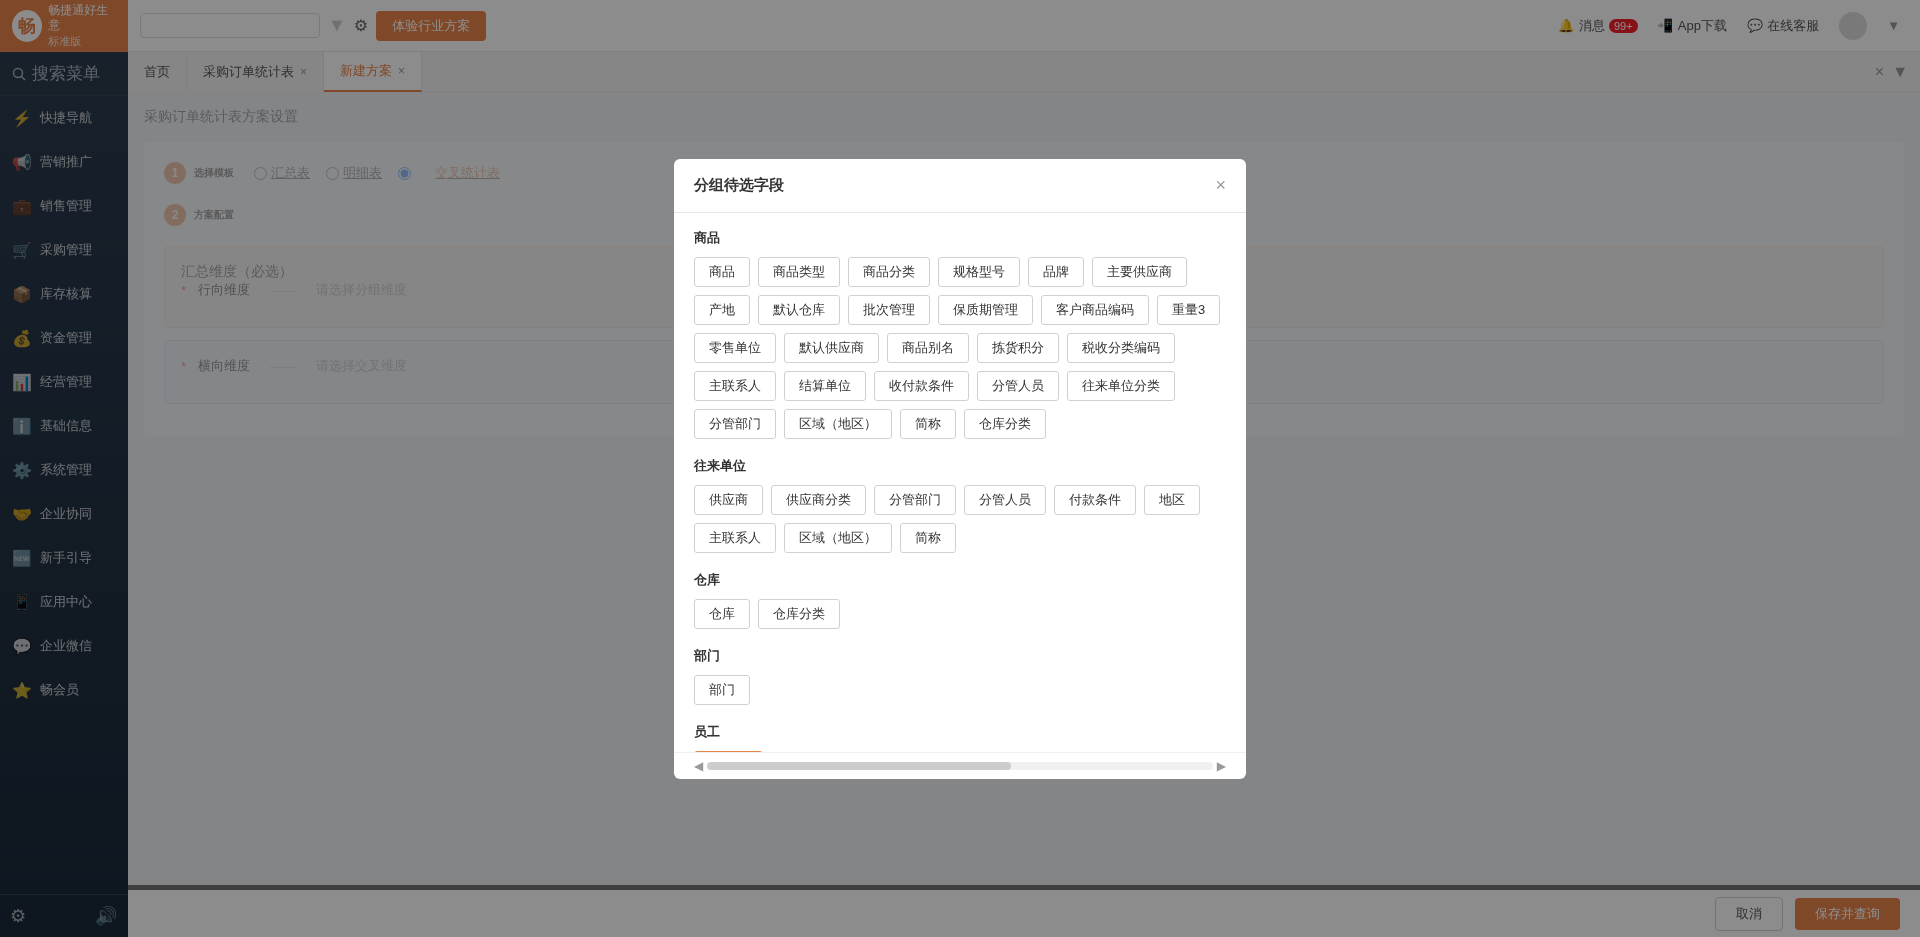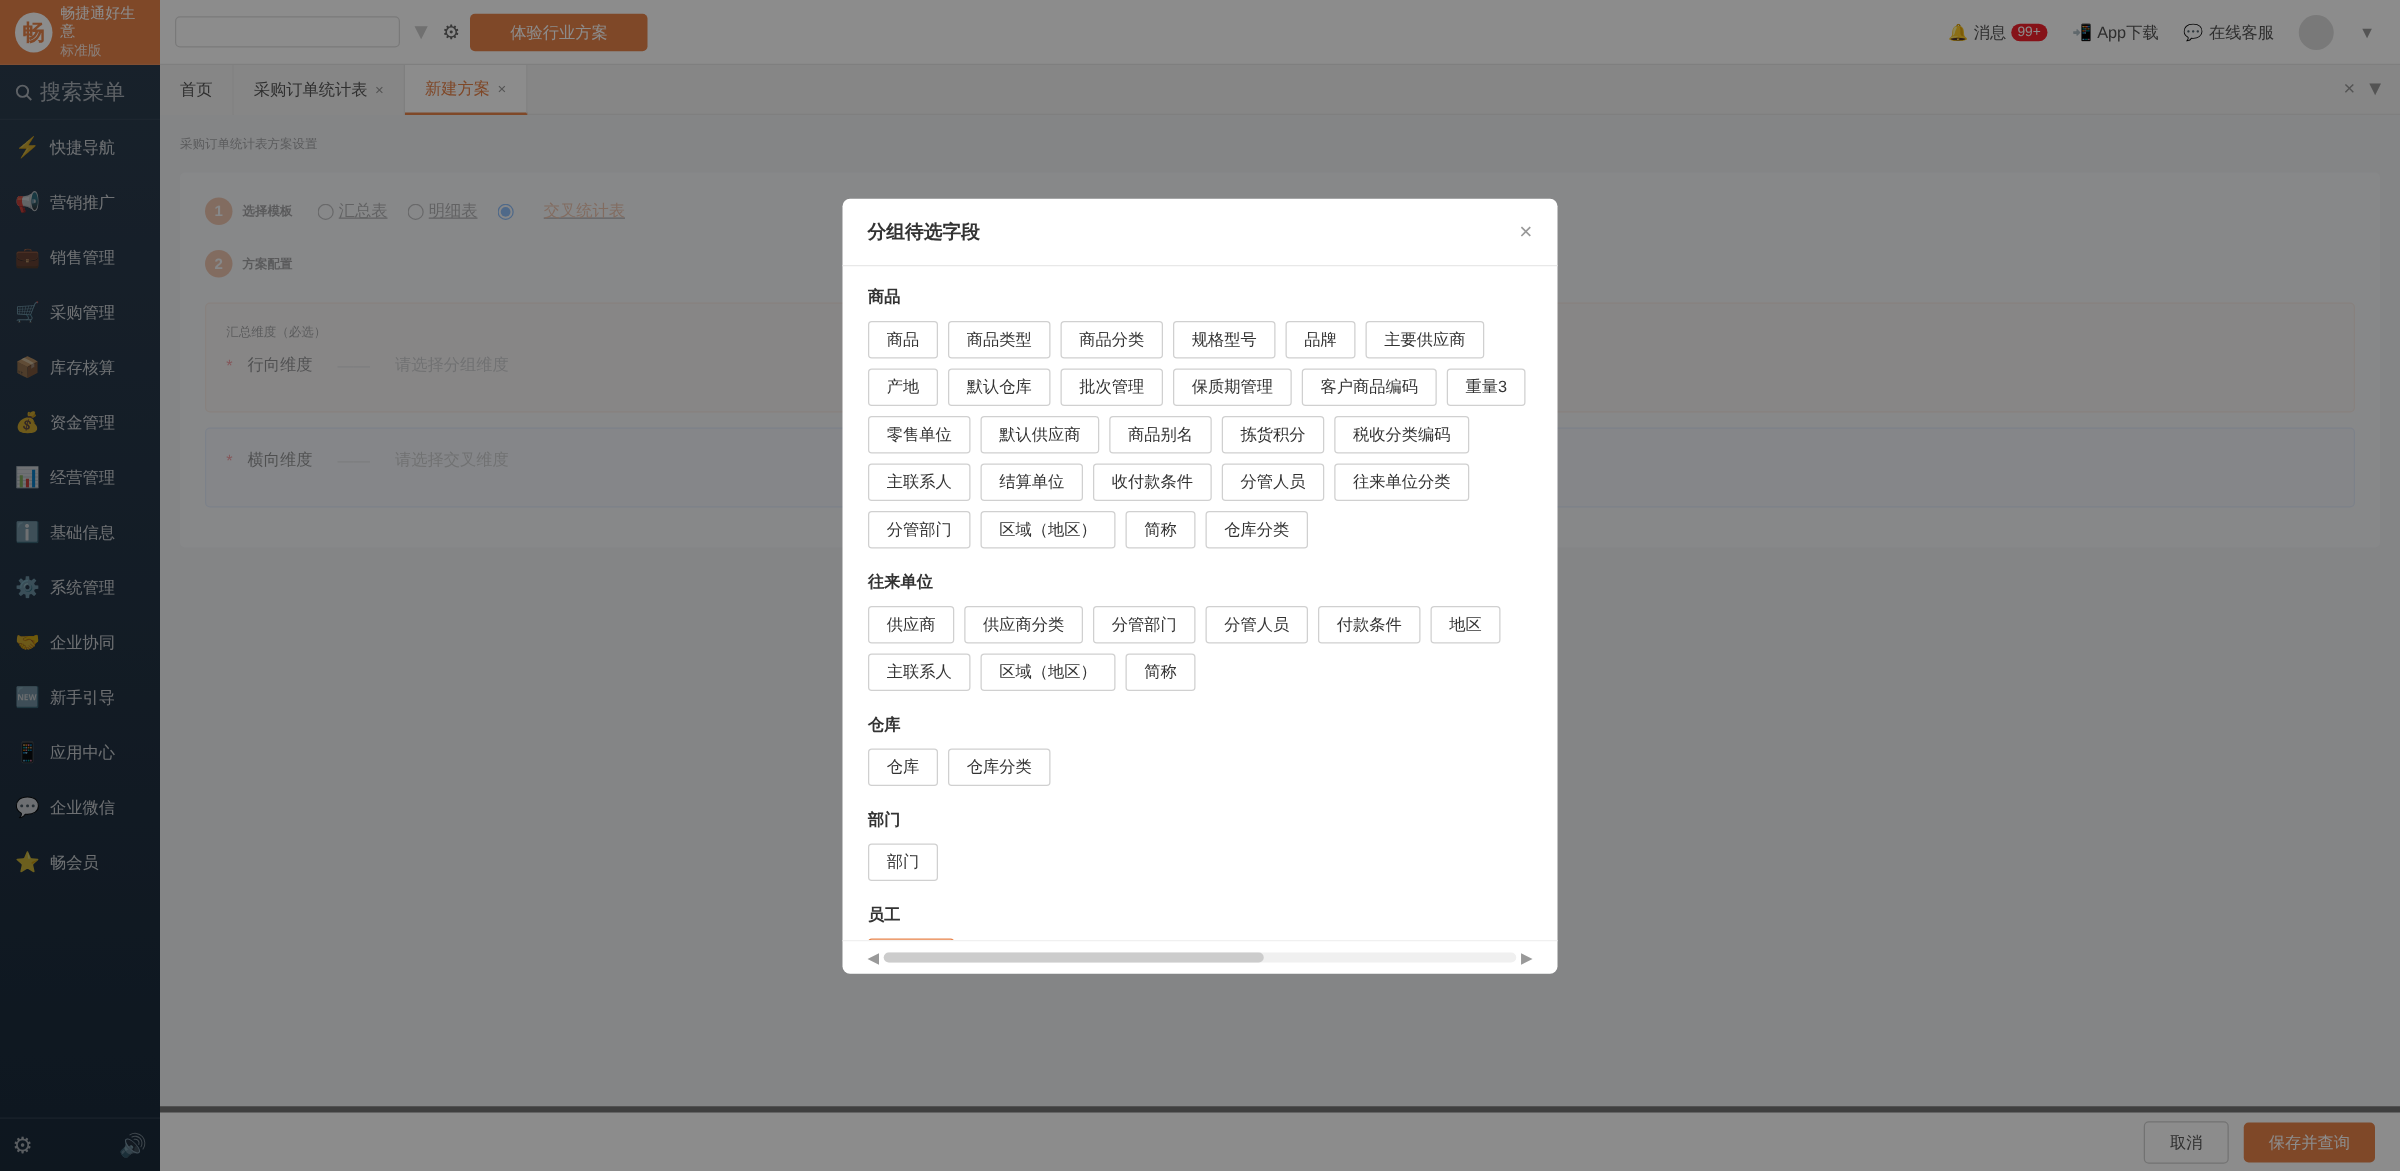--- a/index.html
+++ b/index.html
@@ -32,21 +32,21 @@
     .sidebar-bottom-btn { color: rgba(255,255,255,0.6); cursor: pointer; font-size: 18px; }
 
     
     .header {
       position: fixed; left: 128px; top: 0; right: 0; height: 52px; background: white;
       display: flex; align-items: center; border-bottom: 1px solid #e8e8e8; z-index: 99;
     }
     .header-left { display: flex; align-items: center; padding: 0 12px; gap: 8px; }
     .header-input { border: 1px solid #ddd; border-radius: 4px; padding: 4px 10px; font-size: 13px; width: 180px; color: #999; }
     .header-gear { color: #666; cursor: pointer; font-size: 16px; }
-    .header-trial-btn { background: #e8834a; color: white; border: none; border-radius: 4px; padding: 6px 32px; cursor: pointer; font-size: 13px; }
+    .header-trial-btn { background: #e8834a; color: white; border: none; border-radius: 4px; padding: 6px 16px; cursor: pointer; font-size: 13px; }
     .header-right { margin-left: auto; display: flex; align-items: center; gap: 20px; padding: 0 20px; }
     .header-right-item { display: flex; align-items: center; gap: 4px; color: #555; cursor: pointer; font-size: 13px; }
     .badge { background: #f5222d; color: white; border-radius: 10px; padding: 1px 5px; font-size: 11px; }
     .avatar { width: 28px; height: 28px; border-radius: 50%; background: #ddd; }
 
     
     .tabs-bar {
       position: fixed; left: 128px; top: 52px; right: 0; height: 40px; background: #f5f5f5;
       display: flex; align-items: center; border-bottom: 1px solid #e8e8e8; z-index: 98;
     }
@@ -58,21 +58,21 @@
     .tab.active { background: white; color: #e8834a; border-bottom: 2px solid #e8834a; }
     .tab-close { font-size: 12px; color: #999; cursor: pointer; }
     .tabs-right { margin-left: auto; display: flex; align-items: center; padding: 0 12px; gap: 8px; }
     .tabs-right-btn { color: #999; cursor: pointer; font-size: 16px; }
 
     
     .main-content {
       position: fixed; left: 128px; top: 92px; right: 0; bottom: 0;
       background: #f0f2f5; overflow: auto; padding: 16px;
     }
-    .page-title { font-size: 10px; color: #333; margin-bottom: 16px; }
+    .page-title { font-size: 14px; color: #333; margin-bottom: 16px; }
     .setup-card { background: white; border-radius: 4px; padding: 20px; }
 
     
     .steps { display: flex; align-items: center; gap: 20px; margin-bottom: 20px; }
     .step-item { display: flex; align-items: center; gap: 8px; }
     .step-num { width: 22px; height: 22px; border-radius: 50%; background: #e8834a; color: white; display: flex; align-items: center; justify-content: center; font-size: 12px; font-weight: bold; }
     .step-label { font-size: 10px; font-weight: bold; color: #333; }
     .radio-group { display: flex; gap: 16px; }
     .radio-item { display: flex; align-items: center; gap: 4px; font-size: 13px; color: #555; cursor: pointer; text-decoration: underline; }
 
@@ -286,21 +286,21 @@
       </div>
     </div>
 
     <div class="steps">
       <div class="step-item">
         <div class="step-num">2</div>
         <span class="step-label">方案配置</span>
       </div>
     </div>
     <div style="background:#fff8f4;border:1px solid #ffe0cc;border-radius:4px;padding:16px;margin-bottom:12px;">
-      <div style="font-size:10px;color:#333;margin-bottom:10px;">汇总维度（必选）</div>
+      <div style="font-size:14px;color:#333;">汇总维度（必选）</div>
       <div class="action-row">
         <span style="color:#f5222d;">*</span>
         <span>行向维度</span>
         <span style="margin:0 8px;color:#ccc;">——</span>
         <span class="placeholder-text">请选择分组维度</span>
       </div>
     </div>
     <div style="background:#f5f9ff;border:1px solid #cce0ff;border-radius:4px;padding:16px;margin-bottom:12px;">
       <div class="action-row">
         <span style="color:#f5222d;">*</span>

